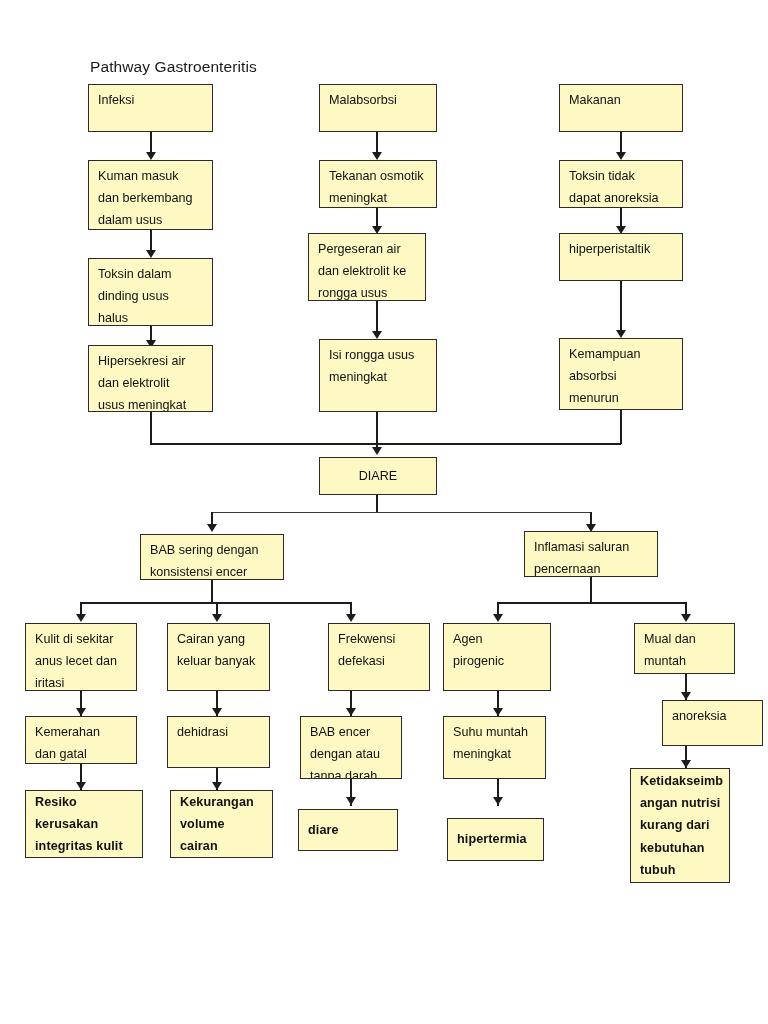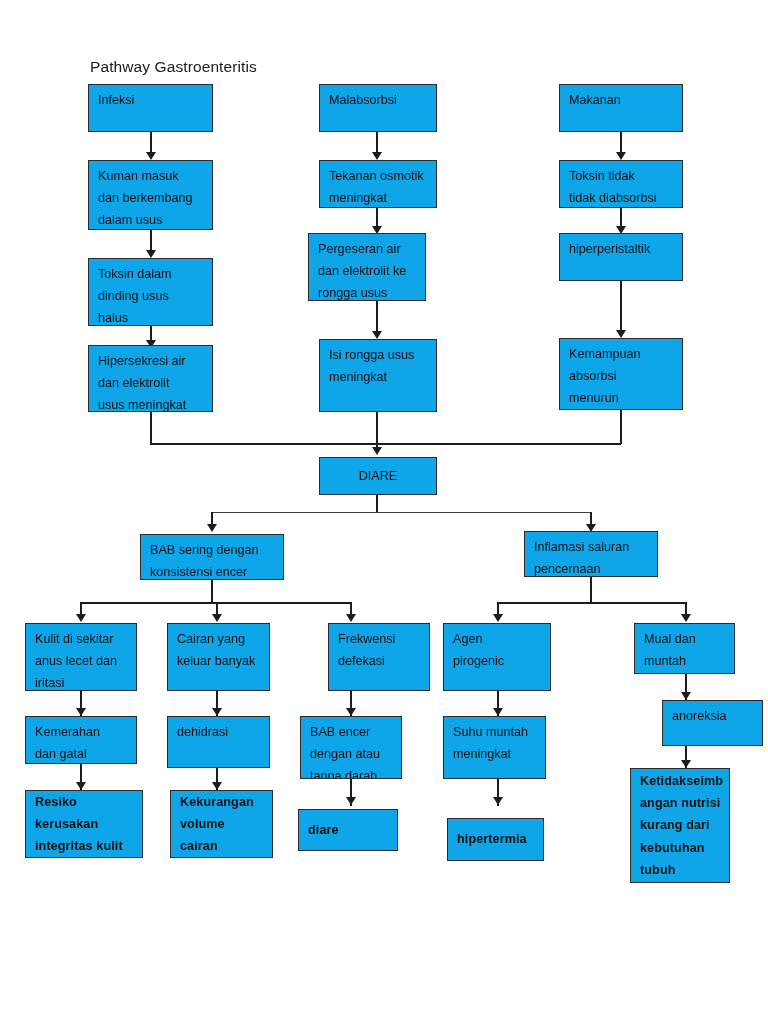--- a/index.html
+++ b/index.html
@@ -24,21 +24,21 @@
     top: 58px;
     font-size: 15.5px;
     color: #1a1a1a;
     white-space: nowrap;
     letter-spacing: 0.1px;
   }
   .node {
     position: absolute;
     box-sizing: border-box;
     border: 1.2px solid #2b2b2b;
-    background: #0ea5e9;
+    background: #fef9c3;
     font-size: 12.6px;
     line-height: 1.75;
     color: #111111;
     padding: 4px 8px 4px 9px;
     overflow: hidden;
   }
   .node.center {
     text-align: center;
     padding-left: 6px;
     padding-right: 6px;
@@ -142,21 +142,21 @@
   </div>
 
   <div class="node" style="left:559px; top:84px; width:124px; height:48px;">
     <span class="txt">Makanan</span>
   </div>
   <div class="vline" style="left:620px; top:132px; height:24px;"></div>
   <div class="arrow" style="left:616px; top:152px;"></div>
 
   <div class="node" style="left:559px; top:160px; width:124px; height:48px;">
     <span class="txt">Toksin tidak
-tidak diabsorbsi</span>
+dapat anoreksia</span>
   </div>
   <div class="vline" style="left:620px; top:208px; height:24px;"></div>
   <div class="arrow" style="left:616px; top:226px;"></div>
 
   <div class="node" style="left:559px; top:233px; width:124px; height:48px;">
     <span class="txt">hiperperistaltik</span>
   </div>
   <div class="vline" style="left:620px; top:281px; height:55px;"></div>
   <div class="arrow" style="left:616px; top:330px;"></div>
 

